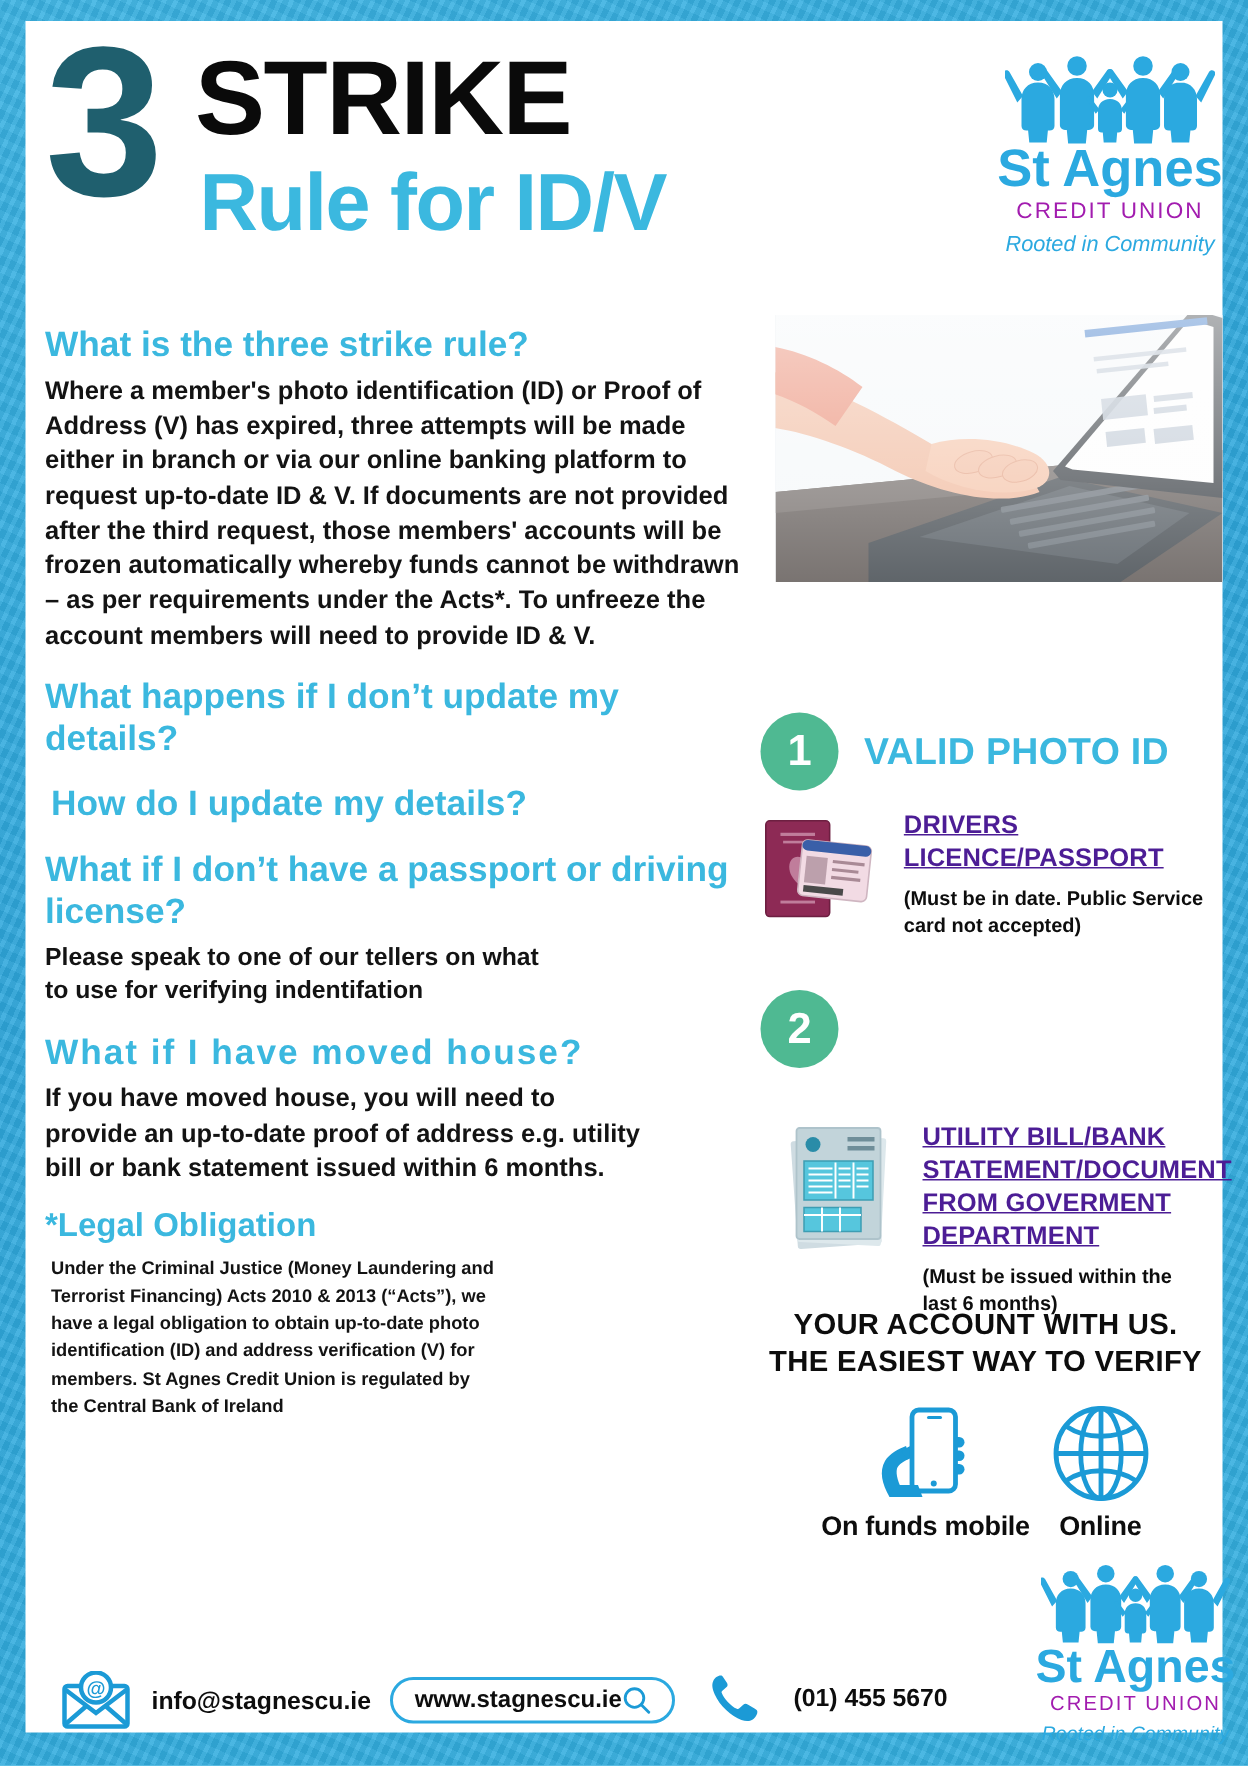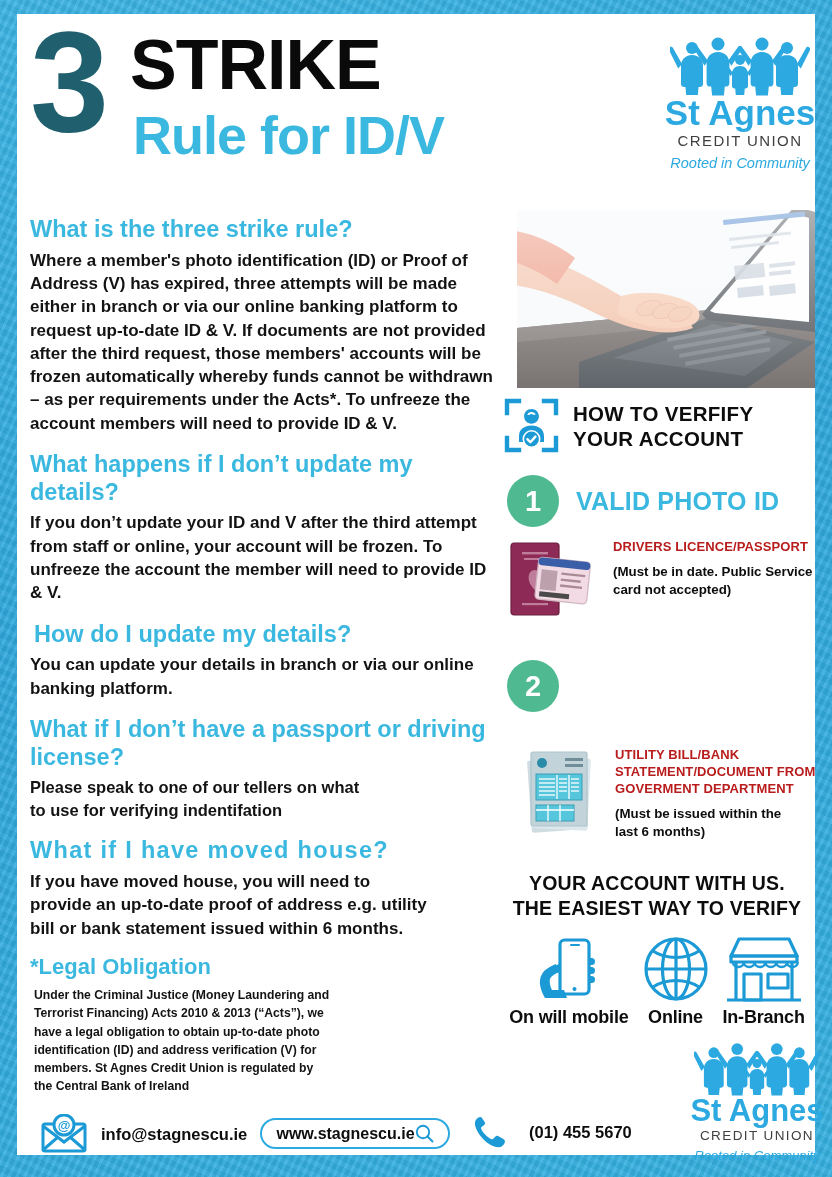--- a/index.html
+++ b/index.html
@@ -40,21 +40,21 @@
   .ruleid {
     position: absolute; left: 116px; top: 94px;
     font-size: 54px; font-weight: 700; color: #3bb8df;
     letter-spacing: -1px; line-height: 1;
   }
 
   
   .logo { position: absolute; text-align: center; }
   .logo .people { display:block; margin: 0 auto; }
   .logo .name { font-weight: 700; color: #2ba9e0; line-height: .98; }
-  .logo .cu { color: #404040; letter-spacing: 1.4px; line-height: 1.5; }
+  .logo .cu { color: #a21caf; letter-spacing: 1.4px; line-height: 1.5; }
   .logo .tag { color: #2ba9e0; font-style: italic; line-height: 1.4; }
   #logo-top { left: 633px; top: 20px; width: 180px; }
   #logo-top .name { font-size: 35px; }
   #logo-top .cu { font-size: 15px; }
   #logo-top .tag { font-size: 14.5px; }
   #logo-bot { left: 660px; top: 1026px; width: 160px; }
   #logo-bot .name { font-size: 31px; }
   #logo-bot .cu { font-size: 13.5px; }
   #logo-bot .tag { font-size: 13px; }
 
@@ -94,21 +94,21 @@
     width: 52px; height: 52px; border-radius: 50%;
     background: #4fb992; color: #fff;
     font-size: 29px; font-weight: 700;
     display: flex; align-items: center; justify-content: center;
   }
   .step-lbl { font-size: 25px; font-weight: 700; color: #3bb8df; letter-spacing: .2px; }
   #step1 { left: 490px; top: 461px; }
   #step2 { left: 490px; top: 646px; }
 
   .detail { position: absolute; display: flex; gap: 14px; align-items: flex-start; }
-  .det-t1 { font-size: 13px; font-weight: 700; color: #b91c1c; line-height: 1.3; letter-spacing: .1px; }
+  .det-t1 { font-size: 17px; font-weight: 700; color: #4c1d95; line-height: 1.3; letter-spacing: .1px; text-decoration: underline; }
   .det-t2 { font-size: 13.3px; font-weight: 700; color: #0d0d0d; line-height: 1.35; margin-top: 7px; }
   #detail1 { left: 490px; top: 525px; }
   #detail2 { left: 506px; top: 733px; }
 
   .easiest {
     position: absolute; left: 470px; top: 857px; width: 340px;
     text-align: center; font-size: 19.5px; font-weight: 700;
     color: #0d0d0d; line-height: 1.27; letter-spacing: .2px;
   }
   .ways {
@@ -177,24 +177,22 @@
       <div class="name">St Agnes</div>
       <div class="cu">CREDIT UNION</div>
       <div class="tag">Rooted in Community</div>
     </div>
 
     <div id="leftcol">
       <h2 class="q">What is the three strike rule?</h2>
       <p class="a">Where a member's photo identification (ID) or Proof of Address (V) has expired, three attempts will be made either in branch or via our online banking platform to request up-to-date ID &amp; V. If documents are not provided after the third request, those members' accounts will be frozen automatically whereby funds cannot be withdrawn – as per requirements under the Acts*. To unfreeze the account members will need to provide ID &amp; V.</p>
 
       <h2 class="q">What  happens if I don’t update my details?</h2>
-      <p class="a">If you don’t update your ID and V after the third attempt from staff or online, your account will be frozen. To unfreeze the account the member will need to provide ID &amp; V.</p>
 
       <h2 class="q" style="margin-left:4px">How do I update my details?</h2>
-      <p class="a">You can update your details in branch or via our online banking platform.</p>
 
       <h2 class="q">What if I don’t have a passport or driving license?</h2>
       <p class="a small" style="width:330px">Please speak to one of our tellers on what to use for verifying indentifation</p>
 
       <h2 class="q wide">What if I have moved house?</h2>
       <p class="a" style="width:400px">If you have moved house, you will need to provide an up-to-date proof of address e.g. utility bill or bank statement issued within 6 months.</p>
 
       <div class="legal-h">*Legal Obligation</div>
       <div class="legal-b">Under the Criminal Justice (Money Laundering and Terrorist Financing) Acts 2010 &amp; 2013 (“Acts”), we have a legal obligation to obtain up-to-date photo identification (ID) and address verification (V) for members. St Agnes Credit Union is regulated by the Central Bank of Ireland</div>
     </div>
@@ -240,40 +238,20 @@
         <g fill="#f3bda1" stroke="#e3a183" stroke-width=".7">
           <ellipse cx="132" cy="98" rx="13" ry="7" transform="rotate(-16 132 98)"></ellipse>
           <ellipse cx="148" cy="101" rx="13" ry="7" transform="rotate(-16 148 101)"></ellipse>
           <ellipse cx="163" cy="104" rx="12" ry="7" transform="rotate(-16 163 104)"></ellipse>
         </g>
         <path d="M-10 20 C14 22 40 34 58 48 L40 74 C20 60 -2 50 -22 48 Z" fill="#e9846a"></path>
         <rect width="298" height="178" fill="url(#fade)"></rect>
       </svg>
     </div>
 
-    <div class="verif-row">
-      <svg width="55" height="55" viewBox="0 0 55 55">
-        <g fill="none" stroke="#1b9ad6" stroke-width="4.4" stroke-linecap="square">
-          <path d="M3 15V3h12"></path>
-            <path d="M40 3h12v12"></path>
-          <path d="M52 40v12H40"></path>
-            <path d="M15 52H3V40"></path>
-        </g>
-        <g fill="#1b9ad6">
-          <path d="M27.5 11c-4.3 0-7.4 3.2-7.4 7.3 0 4.2 3.2 7.4 7.4 7.4s7.4-3.2 7.4-7.4c0-4.1-3.1-7.3-7.4-7.3zm0 3c2 0 3.6 1 4.2 2.6-1.6.5-3.3.2-4.6-.8-1 1-2.4 1.4-3.8 1.3.5-1.8 2.2-3.1 4.2-3.1z"></path>
-          <path d="M27.5 27.5c-7.2 0-12.5 4.1-12.5 10.4V44h25v-6.1c0-6.3-5.3-10.4-12.5-10.4z"></path>
-        </g>
-        <circle cx="27.5" cy="41" r="8.2" fill="#1b9ad6" stroke="#ffffff" stroke-width="1.6"></circle>
-        <path d="M23.4 41.2l3 3 5-5.6" fill="none" stroke="#ffffff" stroke-width="2.4" stroke-linecap="round" stroke-linejoin="round"></path>
-      </svg>
-      <div class="verif-txt">
-        <div>HOW TO VERFIFY</div>
-        <div>YOUR ACCOUNT</div>
-      </div>
-    </div>
 
     <div class="step" id="step1">
       <div class="circ">1</div>
       <div class="step-lbl">VALID PHOTO ID</div>
     </div>
 
     <div class="detail" id="detail1">
       <svg width="92" height="82" viewBox="0 0 92 82">
 
         <rect x="4" y="4" width="48" height="72" rx="3" fill="#8d2a55"></rect>
@@ -363,61 +341,39 @@
               <rect x="49" y="26" width="11" height="7" rx="3.5"></rect>
               <rect x="49" y="35" width="11" height="7" rx="3.5"></rect>
               <rect x="49" y="44" width="11" height="7" rx="3.5"></rect>
             </g>
             <rect x="25" y="8" width="29" height="54" rx="4.5" fill="#ffffff" stroke="#1b9ad6" stroke-width="3.2"></rect>
             <rect x="35" y="12" width="10" height="2" rx="1" fill="#1b9ad6"></rect>
             <circle cx="39.5" cy="57" r="2" fill="#1b9ad6"></circle>
             <path d="M10 66h22l-3-8H14z" fill="#1b9ad6"></path>
           </svg>
         </div>
-        <div class="wlbl">On will mobile</div>
+        <div class="wlbl">On funds mobile</div>
       </div>
 
       <div class="way">
         <div class="wicon">
           <svg width="66" height="66" viewBox="0 0 66 66">
             <g fill="none" stroke="#1b9ad6" stroke-width="3.2">
               <circle cx="33" cy="33" r="30"></circle>
               <line x1="3" y1="33" x2="63" y2="33"></line>
               <line x1="33" y1="3" x2="33" y2="63"></line>
               <ellipse cx="33" cy="33" rx="13.5" ry="30"></ellipse>
               <path d="M10 15c6 4 14 6.5 23 6.5S50 19 56 15"></path>
               <path d="M10 51c6-4 14-6.5 23-6.5S50 47 56 51"></path>
             </g>
           </svg>
         </div>
         <div class="wlbl">Online</div>
       </div>
 
-      <div class="way">
-        <div class="wicon">
-          <svg width="82" height="68" viewBox="0 0 82 68">
-            <g fill="none" stroke="#1b9ad6" stroke-width="3.2" stroke-linejoin="round">
-              <path d="M8 22 L16 5 H66 L74 22 Z"></path>
-              <path d="M8 22h66v6H8z"></path>
-              <path d="M13 66V28M69 66V28M4 66h74"></path>
-              <rect x="21" y="40" width="17" height="26"></rect>
-              <rect x="45" y="40" width="20" height="14"></rect>
-            </g>
-            <g fill="none" stroke="#1b9ad6" stroke-width="2.4">
-              <path d="M10 28c0 3 2.4 5 5.4 5s5.4-2 5.4-5"></path>
-              <path d="M20.8 28c0 3 2.4 5 5.4 5s5.4-2 5.4-5"></path>
-              <path d="M31.6 28c0 3 2.4 5 5.4 5s5.4-2 5.4-5"></path>
-              <path d="M42.4 28c0 3 2.4 5 5.4 5s5.4-2 5.4-5"></path>
-              <path d="M53.2 28c0 3 2.4 5 5.4 5s5.4-2 5.4-5"></path>
-              <path d="M64 28c0 3 2.4 5 5.4 5s5.4-2 5.4-5"></path>
-            </g>
-          </svg>
-        </div>
-        <div class="wlbl">In-Branch</div>
-      </div>
     </div>
 
     <div class="logo" id="logo-bot">
       <svg class="people" width="126" height="56" viewBox="0 0 140 62">
         <g fill="#2ba9e0">
           <circle cx="22" cy="14" r="6"></circle>
           <path d="M22 21c-7 0-11 5-11 11v18c0 2 1.5 3 3.2 3h1.2l.8 8h11.6l.8-8h1.2c1.7 0 3.2-1 3.2-3V32c0-6-4-11-11-11z"></path>
           <path d="M12 30L3 14c-.7-1.3-2.4-1.6-3.4-.6-.9.8-1 2-.4 3l9 18z"></path>
           <circle cx="48" cy="10" r="6.5"></circle>
           <path d="M48 18c-7.2 0-11.4 5-11.4 11.4v20c0 2 1.6 3.2 3.4 3.2h1.2l.9 9h11.8l.9-9h1.2c1.8 0 3.4-1.2 3.4-3.2v-20C59.4 23 55.2 18 48 18z"></path>

